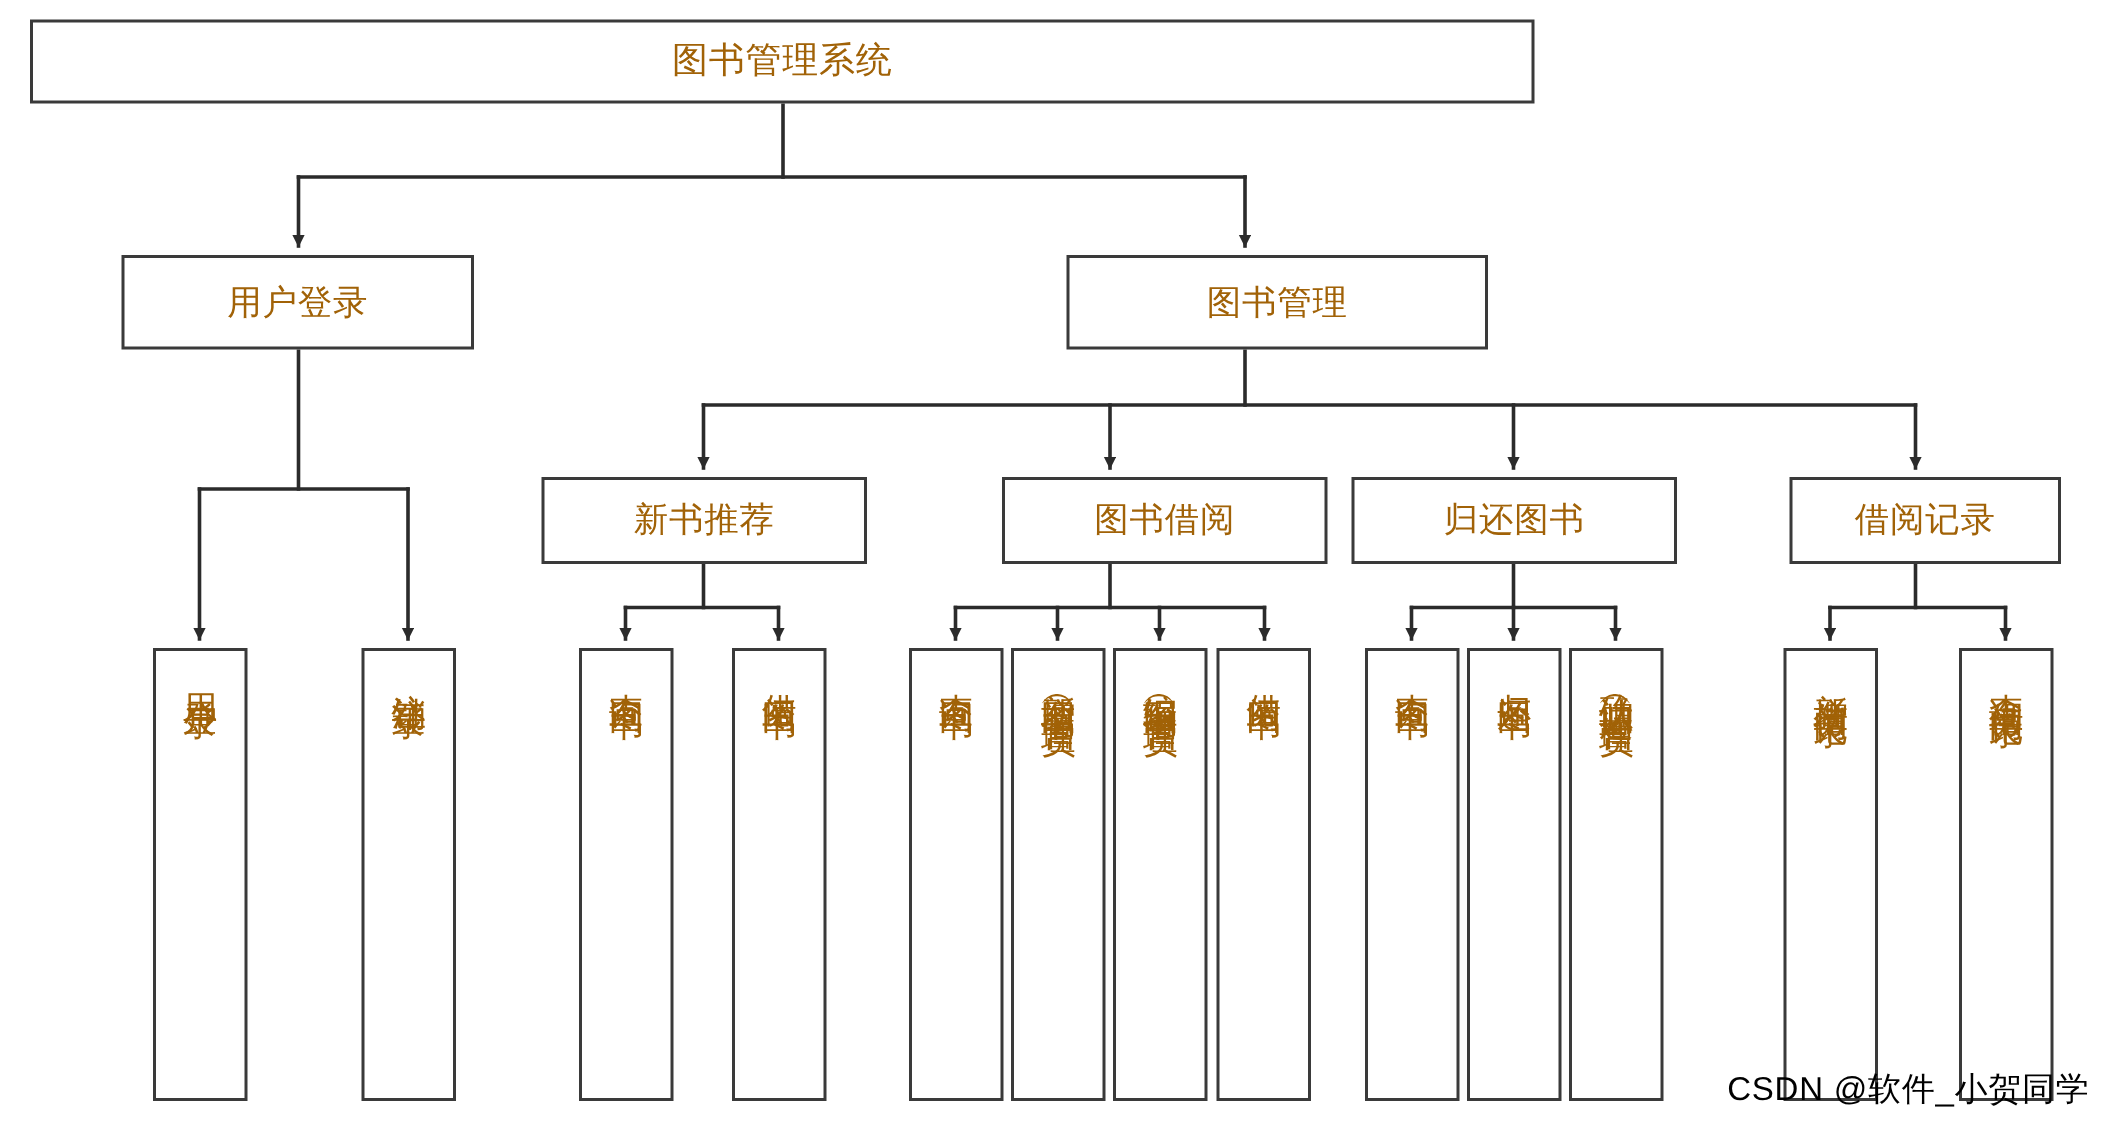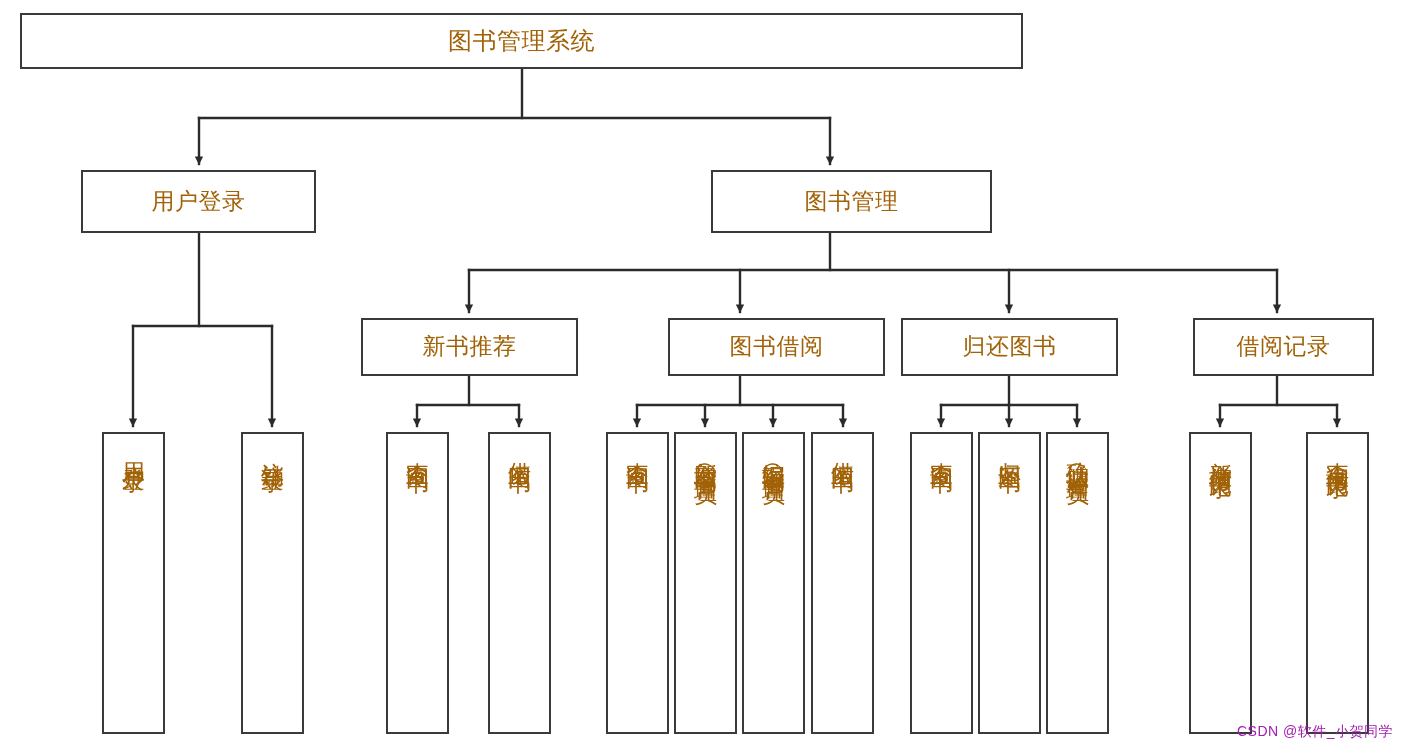--- a/index.html
+++ b/index.html
@@ -59,22 +59,22 @@
     letter-spacing: 3px;
     line-height: 1;
   }
   .node.root .node-label {
     font-size: 24px;
   }
   #watermark {
     position: absolute;
     right: 12px;
     bottom: 6px;
-    font-size: 14px;
-    color: #a21caf;
+    font-size: 22px;
+    color: #000000;
     letter-spacing: 0.5px;
     z-index: 5;
     white-space: nowrap;
   }
 </style>
 </head>
 <body>
 
 <div id="diagram-root">
 

